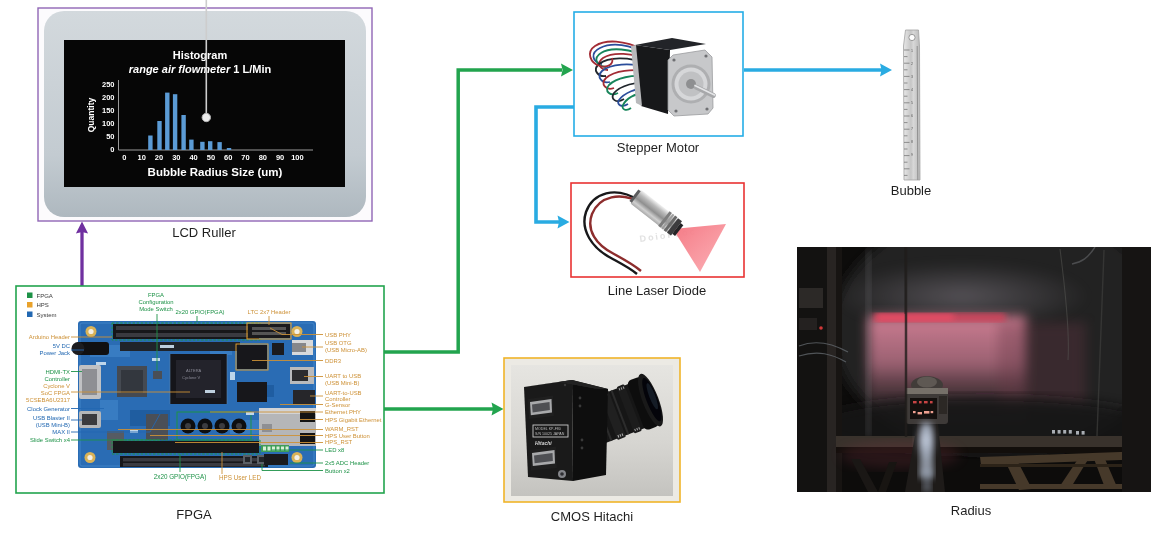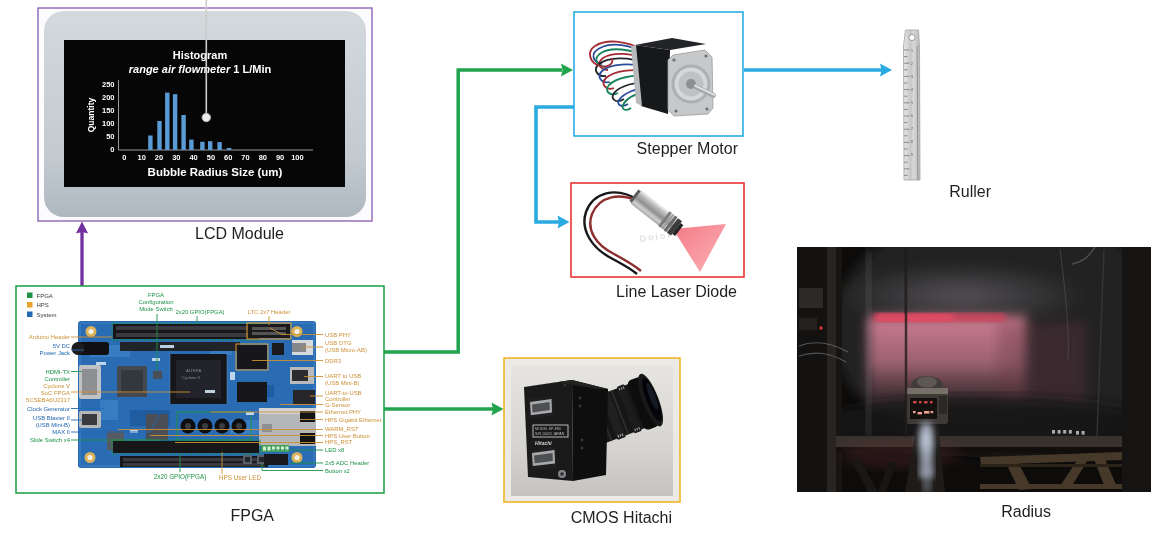--- a/index.html
+++ b/index.html
@@ -1,18 +1,18 @@
 <!DOCTYPE html>
 <html><head>
 <meta charset="utf-8">
 <style>
 html,body{margin:0;padding:0;background:#ffffff;}
 body{width:1167px;height:543px;position:relative;font-family:"Liberation Sans",sans-serif;overflow:hidden;}
 svg{position:absolute;left:0;top:0;}
-.cap{position:absolute;font-size:16px;color:#1f1f1f;text-align:right;white-space:nowrap;}
+.cap{position:absolute;font-size:13px;color:#1f1f1f;text-align:center;white-space:nowrap;}
 </style>
 </head>
 <body>
 <svg width="1167" height="543" viewBox="0 0 1167 543">
 <defs>
 <linearGradient id="bezel" x1="0" y1="0" x2="0" y2="1">
  <stop offset="0" stop-color="#d3d9dd"></stop>
         <stop offset="0.7" stop-color="#c3cbd1"></stop>
         <stop offset="1" stop-color="#aeb8bf"></stop>
 </linearGradient>
@@ -602,19 +602,19 @@
   <path d="M323,470.5 H262 V464"></path>
  </g>
 
  <text x="180" y="479" fill="#1d9247" font-size="6.3" text-anchor="middle">2x20 GPIO(FPGA)</text>
  <text x="240" y="480" fill="#cd9136" font-size="6.3" text-anchor="middle">HPS User LED</text>
  <line x1="180" y1="472" x2="180" y2="454" stroke="#1d9247" stroke-width="0.9"></line>
  <line x1="222" y1="474" x2="222" y2="452" stroke="#cd9136" stroke-width="0.9"></line>
 </g>
 </svg>
 
-<div class="cap" style="left:124px;top:225px;width:160px;">LCD Module</div>
+<div class="cap" style="left:124px;top:225px;width:160px;">LCD Ruller</div>
 <div class="cap" style="left:114px;top:507px;width:160px;">FPGA</div>
 <div class="cap" style="left:578px;top:140px;width:160px;">Stepper Motor</div>
 <div class="cap" style="left:577px;top:283px;width:160px;">Line Laser Diode</div>
 <div class="cap" style="left:512px;top:509px;width:160px;">CMOS Hitachi</div>
-<div class="cap" style="left:831px;top:183px;width:160px;">Ruller</div>
+<div class="cap" style="left:831px;top:183px;width:160px;">Bubble</div>
 <div class="cap" style="left:891px;top:503px;width:160px;">Radius</div>
 
 </body></html>

